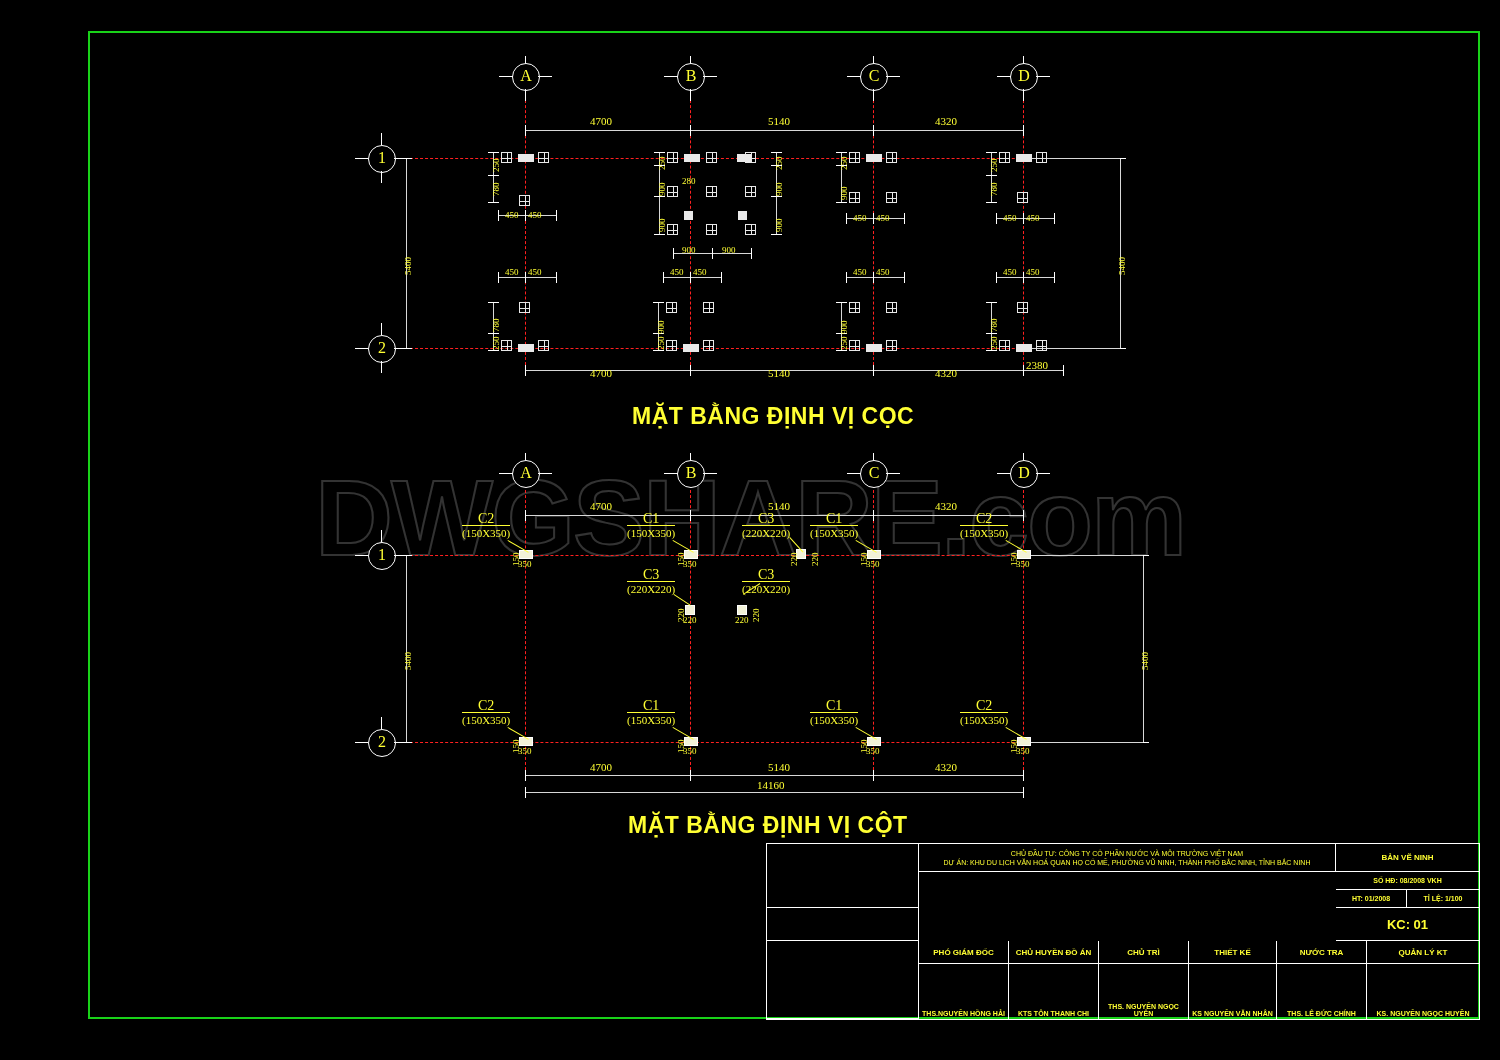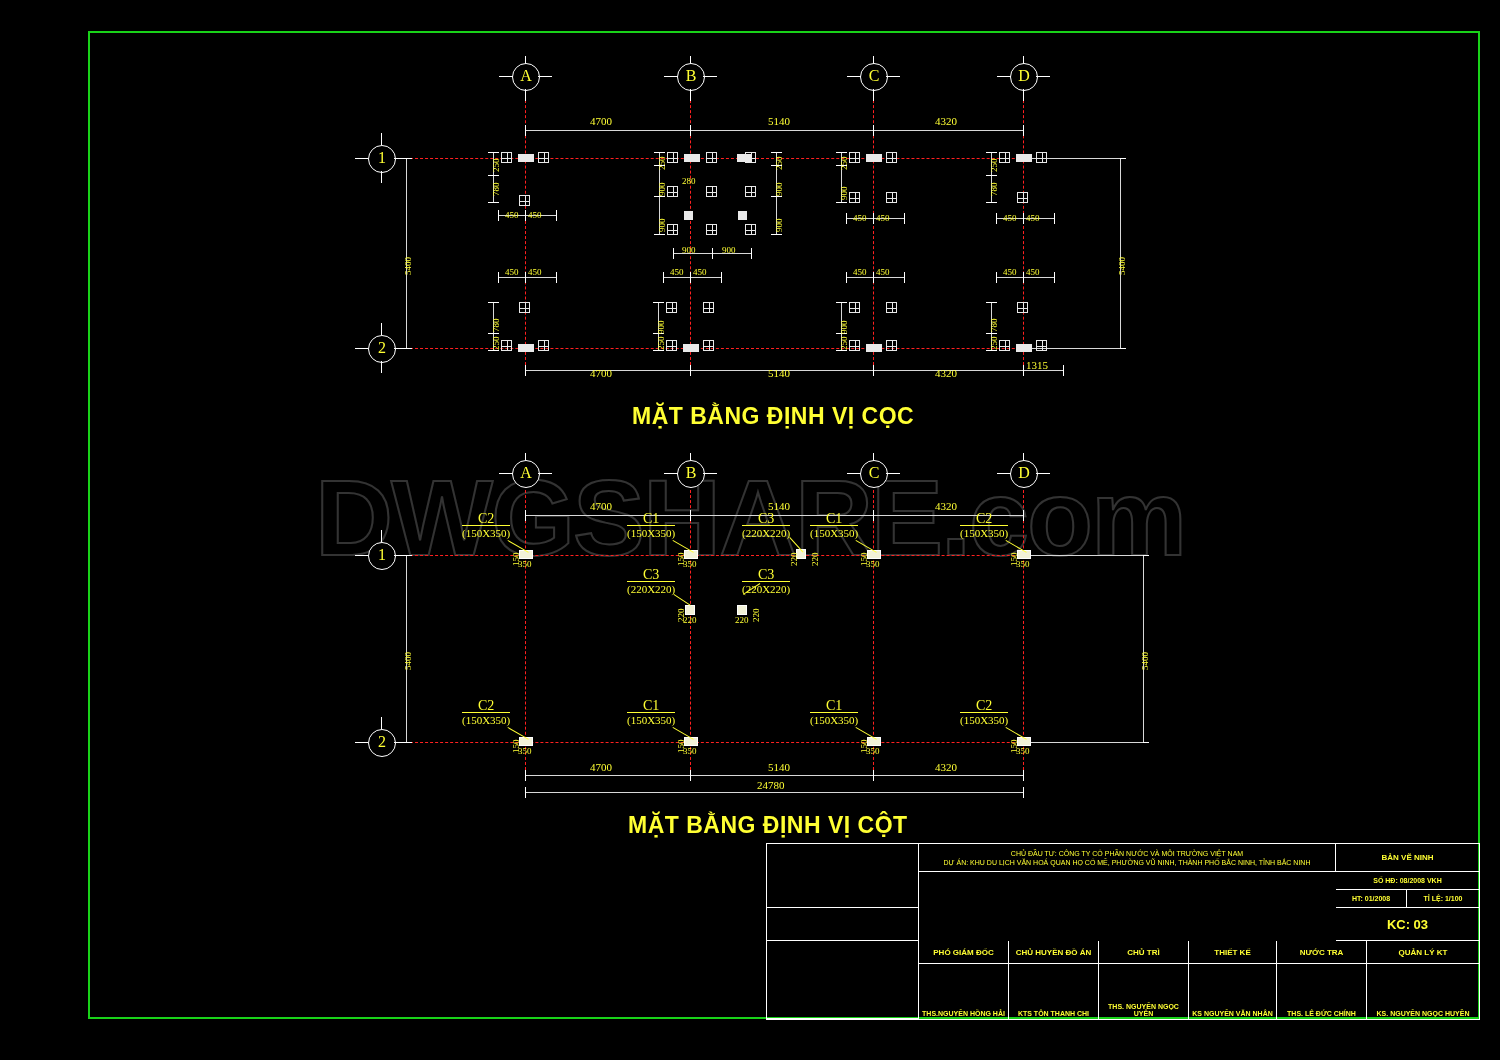--- a/index.html
+++ b/index.html
@@ -121,21 +121,21 @@
 
     <div class="dimline" style="left:525px;top:370px;width:538px;"></div>
     <div class="dimtick" style="left:525px;top:365px;"></div>
     <div class="dimtick" style="left:690px;top:365px;"></div>
     <div class="dimtick" style="left:873px;top:365px;"></div>
     <div class="dimtick" style="left:1023px;top:365px;"></div>
     <div class="dimtick" style="left:1063px;top:365px;"></div>
     <div class="dimtxt" style="left:590px;top:367px;">4700</div>
     <div class="dimtxt" style="left:768px;top:367px;">5140</div>
     <div class="dimtxt" style="left:935px;top:367px;">4320</div>
-    <div class="dimtxt" style="left:1026px;top:359px;">1315</div>
+    <div class="dimtxt" style="left:1026px;top:359px;">2380</div>
 
     <div class="dimline-v" style="left:406px;top:158px;height:190px;"></div>
     <div class="dimtick-h" style="left:401px;top:158px;"></div>
     <div class="dimtick-h" style="left:401px;top:348px;"></div>
     <div class="dimtxt-v" style="left:403px;top:275px;">5400</div>
 
     <div class="dimline-v" style="left:1120px;top:158px;height:190px;"></div>
     <div class="dimtick-h" style="left:1115px;top:158px;"></div>
     <div class="dimtick-h" style="left:1115px;top:348px;"></div>
     <div class="dimtxt-v" style="left:1117px;top:275px;">5400</div>
@@ -374,21 +374,21 @@
     <div class="dimtick" style="left:525px;top:770px;"></div>
     <div class="dimtick" style="left:690px;top:770px;"></div>
     <div class="dimtick" style="left:873px;top:770px;"></div>
     <div class="dimtick" style="left:1023px;top:770px;"></div>
     <div class="dimtxt" style="left:590px;top:761px;">4700</div>
     <div class="dimtxt" style="left:768px;top:761px;">5140</div>
     <div class="dimtxt" style="left:935px;top:761px;">4320</div>
     <div class="dimline" style="left:525px;top:792px;width:498px;"></div>
     <div class="dimtick" style="left:525px;top:787px;"></div>
     <div class="dimtick" style="left:1023px;top:787px;"></div>
-    <div class="dimtxt" style="left:757px;top:779px;">24780</div>
+    <div class="dimtxt" style="left:757px;top:779px;">14160</div>
 
     <div class="dimline-v" style="left:406px;top:555px;height:187px;"></div>
     <div class="dimtick-h" style="left:401px;top:555px;"></div>
     <div class="dimtick-h" style="left:401px;top:742px;"></div>
     <div class="dimtxt-v" style="left:403px;top:670px;">5400</div>
 
     <div class="dimline-v" style="left:1143px;top:555px;height:187px;"></div>
     <div class="dimtick-h" style="left:1138px;top:555px;"></div>
     <div class="dimtick-h" style="left:1138px;top:742px;"></div>
     <div class="dimtxt-v" style="left:1140px;top:670px;">5400</div>
@@ -505,21 +505,21 @@
 
     <div class="tbcell tb-t" style="left:152px;top:0;width:417px;height:28px;flex-direction:column;justify-content:center;">
       <span>CHỦ ĐẦU TƯ: CÔNG TY CỔ PHẦN NƯỚC VÀ MÔI TRƯỜNG VIỆT NAM</span>
       <span>DỰ ÁN: KHU DU LỊCH VĂN HOÁ QUAN HỌ CỔ MỄ, PHƯỜNG VŨ NINH, THÀNH PHỐ BẮC NINH, TỈNH BẮC NINH</span>
     </div>
 
     <div class="tbcell tb-r" style="left:569px;top:0;width:143px;height:28px;border-right:none;">BẢN VẼ NINH</div>
     <div class="tbcell tb-r" style="left:569px;top:28px;width:143px;height:18px;border-right:none;font-size:7px;">SỐ HĐ: 08/2008 VKH</div>
     <div class="tbcell tb-r" style="left:569px;top:46px;width:71px;height:18px;font-size:7px;">HT: 01/2008</div>
     <div class="tbcell tb-r" style="left:640px;top:46px;width:72px;height:18px;border-right:none;font-size:7px;">TỈ LỆ: 1/100</div>
-    <div class="tbcell tb-r2" style="left:569px;top:64px;width:143px;height:33px;border-right:none;">KC: 03</div>
+    <div class="tbcell tb-r2" style="left:569px;top:64px;width:143px;height:33px;border-right:none;">KC: 01</div>
 
     <div class="tbcell tb-h" style="left:152px;top:97px;width:90px;height:23px;">PHÓ GIÁM ĐỐC</div>
     <div class="tbcell tb-h" style="left:242px;top:97px;width:90px;height:23px;">CHỦ HUYỀN ĐỒ ÁN</div>
     <div class="tbcell tb-h" style="left:332px;top:97px;width:90px;height:23px;">CHỦ TRÌ</div>
     <div class="tbcell tb-h" style="left:422px;top:97px;width:88px;height:23px;">THIẾT KẾ</div>
     <div class="tbcell tb-h" style="left:510px;top:97px;width:90px;height:23px;">NƯỚC TRA</div>
     <div class="tbcell tb-h" style="left:600px;top:97px;width:112px;height:23px;border-right:none;">QUẢN LÝ KT</div>
 
     <div class="tbcell tb-n" style="left:152px;top:120px;width:90px;height:55px;border-bottom:none;">THS.NGUYỄN HỒNG HẢI</div>
     <div class="tbcell tb-n" style="left:242px;top:120px;width:90px;height:55px;border-bottom:none;">KTS TÔN THANH CHI</div>

